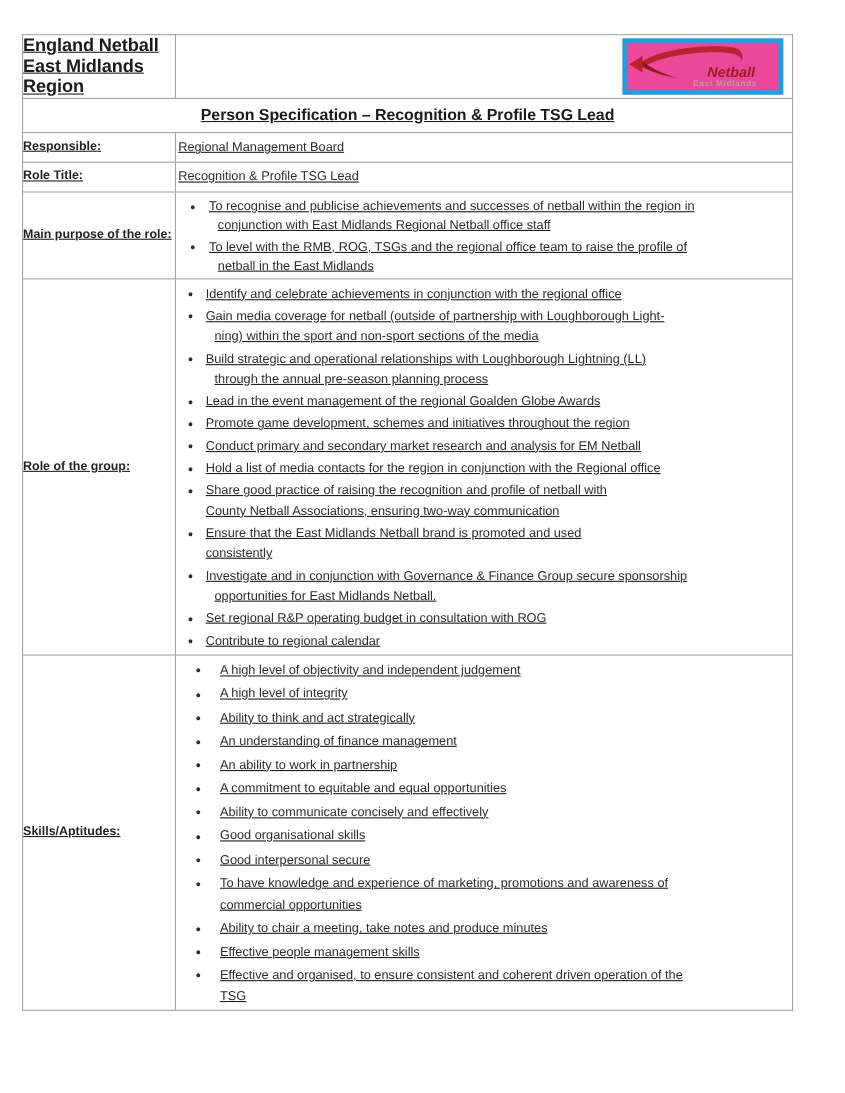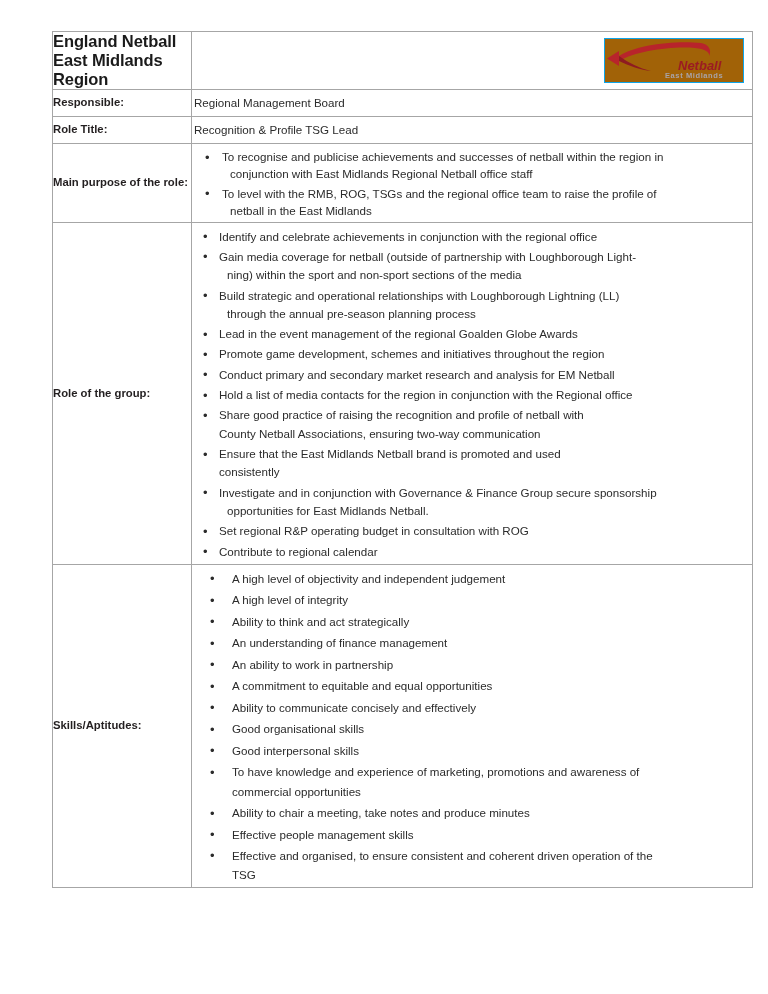--- a/index.html
+++ b/index.html
@@ -17,25 +17,26 @@
   }
   .page {
     position: relative;
     width: 768px;
     height: 994px;
     background: #ffffff;
     box-sizing: border-box;
   }
   .doc-table {
     position: absolute;
-    left: 52px;
+    left: 20px;
     top: 31px;
     width: 700px;
     border-collapse: collapse;
     table-layout: fixed;
+    text-decoration: underline;
   }
   .doc-table td {
     border: 1px solid #a6a6a6;
     vertical-align: middle;
     padding: 0;
   }
   
   col.c-label { width: 139px; }
   col.c-body  { width: 561px; }
 
@@ -53,22 +54,22 @@
   }
   .masthead-logo-cell {
     padding: 0;
     text-align: right;
   }
   .logo-frame {
     display: block;
     margin: 3px 8px 3px auto;
     width: 138px;
     height: 43px;
-    border: 1px solid #0ea5e9;
-    background: #a16207;
+    border: 4px solid #0ea5e9;
+    background: #ec4899;
     position: relative;
     overflow: hidden;
   }
   .logo-frame svg {
     position: absolute;
     left: 0;
     top: 0;
   }
 
   
@@ -172,20 +173,25 @@
             <svg width="138" height="43" viewBox="0 0 138 43" xmlns="http://www.w3.org/2000/svg">
               <path d="M96 4 C70 1 30 6 14 17 L14 12 L2 19.5 L14 27 L14 22 C31 12 66 7 90 9 C100 10 105 13 104 17 C107 12 104 5 96 4 Z" fill="#b8242b"></path>
               <path d="M14 17 C24 24 34 29 46 32 C36 31 24 27 14 22 Z" fill="#8e1b21"></path>
               <text x="73" y="31" font-family="'Liberation Sans', sans-serif" font-size="13" font-weight="bold" font-style="italic" fill="#9b1c22">Netball</text>
               <text x="60" y="39" font-family="'Liberation Sans', sans-serif" font-size="7.5" font-weight="bold" letter-spacing="0.6" fill="#a8a3a8">East Midlands</text>
             </svg>
           </span>
         </td>
       </tr>
 
+      <tr>
+        <td class="doc-title-cell" colspan="2">
+          <span class="doc-title">Person Specification – Recognition &amp; Profile TSG Lead</span>
+        </td>
+      </tr>
 
       <tr class="row-short">
         <td class="label-cell">Responsible:</td>
         <td class="body-cell">
           <span class="plain-value">Regional Management Board</span>
         </td>
       </tr>
 
       <tr class="row-short">
         <td class="label-cell">Role Title:</td>
@@ -281,21 +287,21 @@
             <li>
               <span class="cont">A commitment to equitable and equal opportunities</span>
             </li>
             <li>
               <span class="cont">Ability to communicate concisely and effectively</span>
             </li>
             <li>
               <span class="cont">Good organisational skills</span>
             </li>
             <li>
-              <span class="cont">Good interpersonal skills</span>
+              <span class="cont">Good interpersonal secure</span>
             </li>
             <li>
               <span class="cont">To have knowledge and experience of marketing, promotions and awareness of</span>
               <span class="cont ind0">commercial opportunities</span>
             </li>
             <li>
               <span class="cont">Ability to chair a meeting, take notes and produce minutes</span>
             </li>
             <li>
               <span class="cont">Effective people management skills</span>

